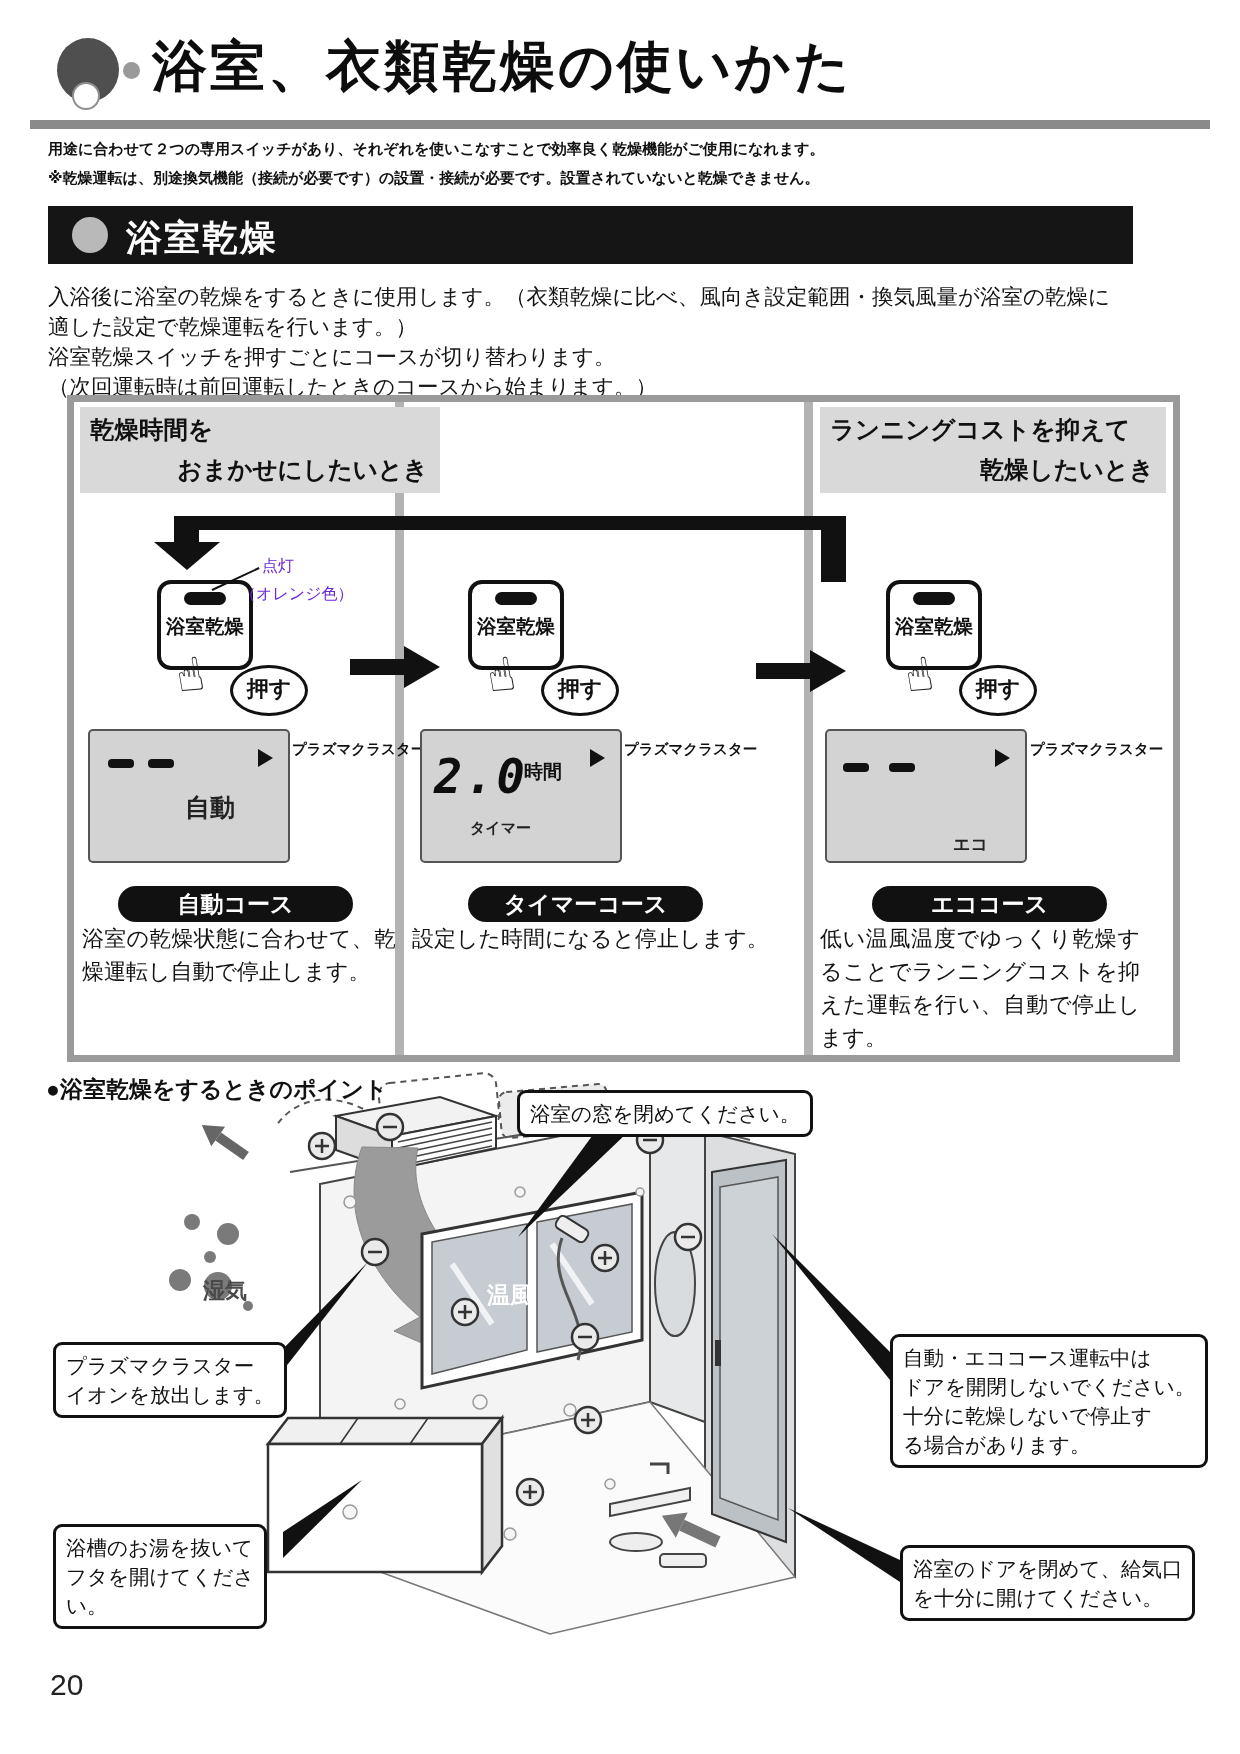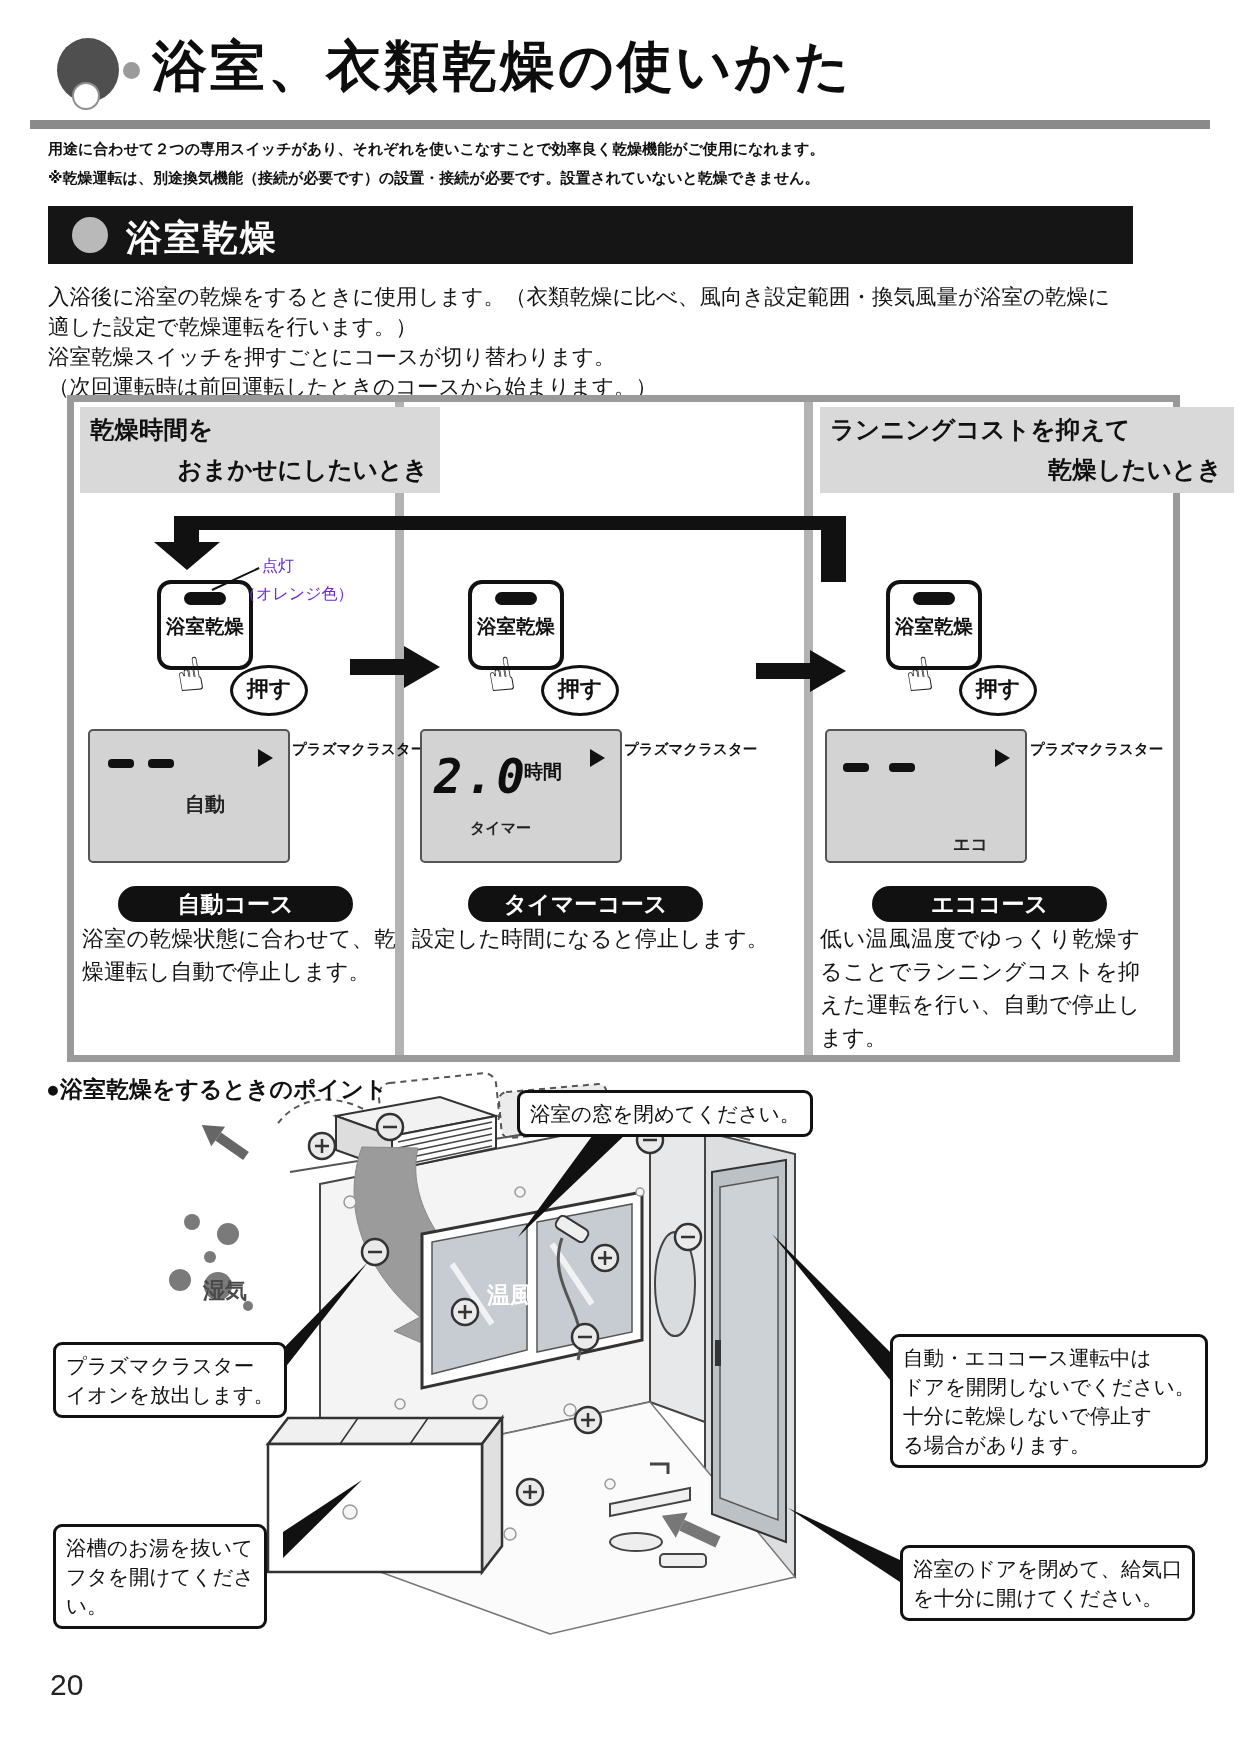--- a/index.html
+++ b/index.html
@@ -80,21 +80,21 @@
   <div class="abs para nw" style="left:48px;top:372px;">（次回運転時は前回運転したときのコースから始まります。）</div>
 
   <div class="abs flowbox" style="left:67px;top:395px;width:1099px;height:653px;"></div>
   <div class="abs divider" style="left:395px;top:402px;width:9px;height:653px;"></div>
   <div class="abs divider" style="left:804px;top:402px;width:9px;height:653px;"></div>
 
   <div class="abs colhead" style="left:80px;top:407px;width:360px;height:86px;">
     <span class="l1 nw">乾燥時間を</span>
     <span class="l2 nw">おまかせにしたいとき</span>
   </div>
-  <div class="abs colhead" style="left:820px;top:407px;width:414px;height:86px;">
+  <div class="abs colhead" style="left:820px;top:407px;width:346px;height:86px;">
     <span class="l1 nw">ランニングコストを抑えて</span>
     <span class="l2 nw">乾燥したいとき</span>
   </div>
 
   <div class="abs blackbar" style="left:174px;top:516px;width:672px;height:14px;"></div>
   <div class="abs blackbar" style="left:174px;top:516px;width:25px;height:28px;"></div>
   <div class="abs tri-d" style="left:154px;top:542px;"></div>
   <div class="abs blackbar" style="left:821px;top:516px;width:25px;height:66px;"></div>
 
   <div class="abs btn" style="left:157px;top:580px;">
@@ -128,21 +128,21 @@
     <div class="led"></div>
     <div class="lbl nw">浴室乾燥</div>
   </div>
   <div class="abs hand" style="left:905px;top:652px;">☝</div>
   <div class="abs oval" style="left:959px;top:665px;"><span>押す</span></div>
 
   <div class="abs panel" style="left:88px;top:729px;">
     <i class="dash" style="left:18px;top:28px;"></i>
     <i class="dash" style="left:58px;top:28px;"></i>
     <i class="ind" style="left:168px;top:18px;"></i>
-    <span class="abs mode nw" style="left:95px;top:60px;font-size:20px;">自動</span>
+    <span class="abs mode nw" style="left:95px;top:60px;font-size:25px;">自動</span>
   </div>
   <div class="abs pclabel nw" style="left:292px;top:740px;">プラズマクラスター</div>
 
   <div class="abs panel" style="left:420px;top:729px;">
     <span class="abs seg nw" style="left:12px;top:18px;">2.0</span>
     <span class="abs unit nw" style="left:102px;top:28px;">時間</span>
     <i class="ind" style="left:168px;top:18px;"></i>
     <span class="abs mode nw" style="left:48px;top:88px;font-size:15px;">タイマー</span>
   </div>
   <div class="abs pclabel nw" style="left:624px;top:740px;">プラズマクラスター</div>

